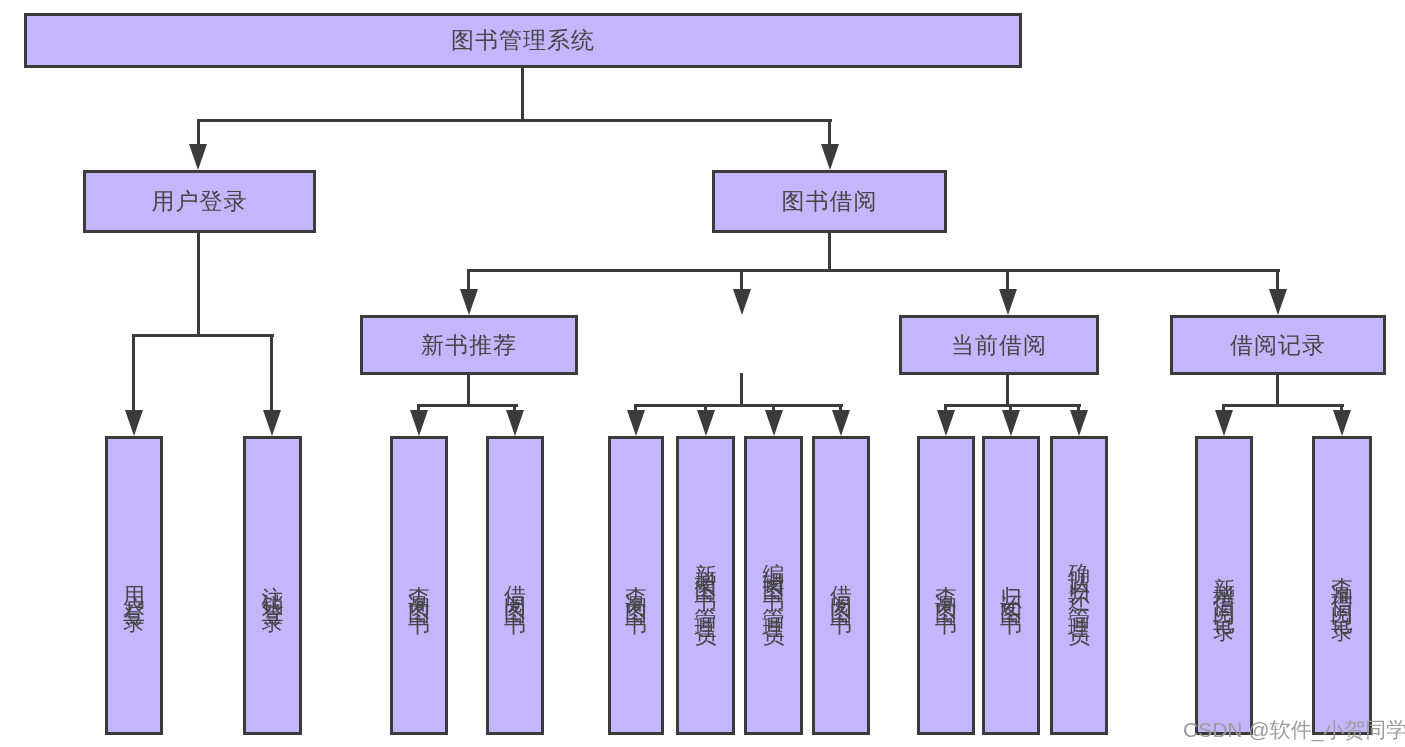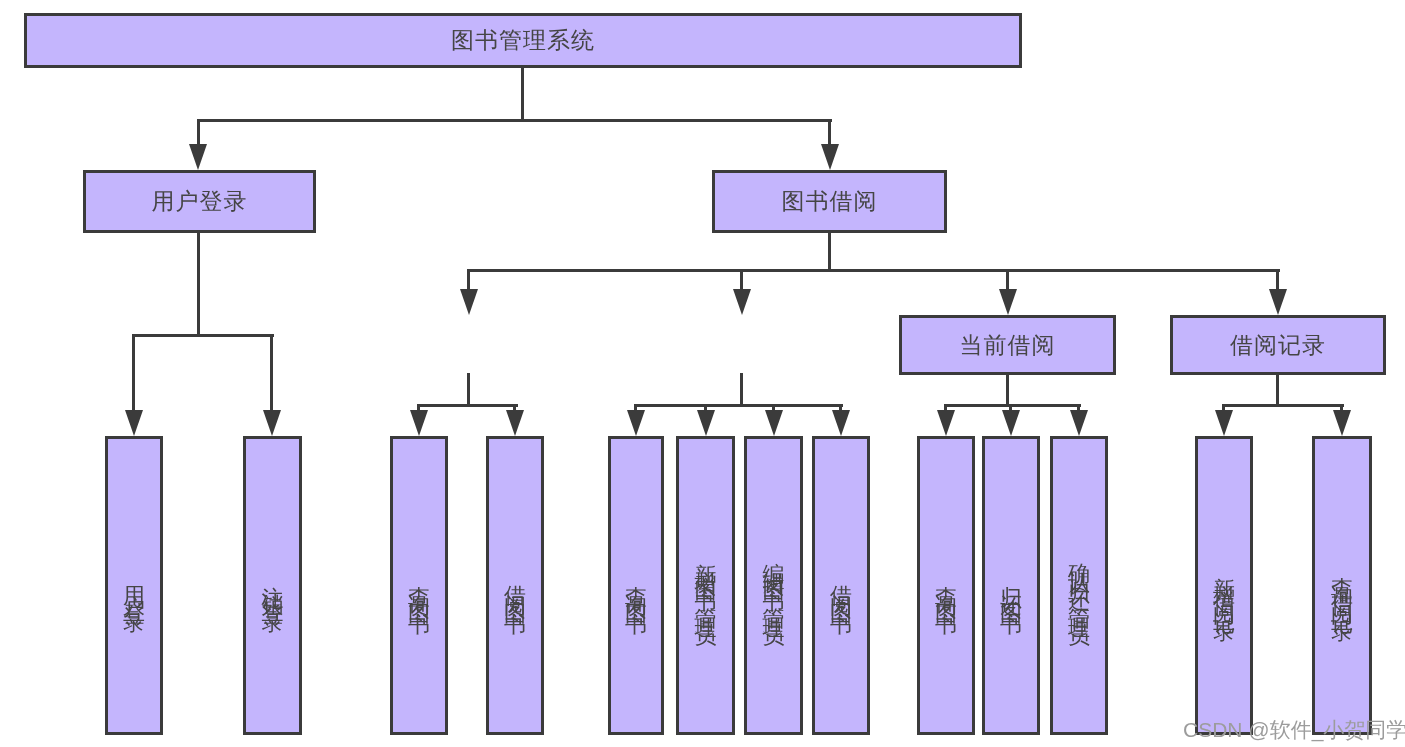--- a/index.html
+++ b/index.html
@@ -71,21 +71,24 @@
     <span>图书管理系统</span>
   </div>
 
   <div class="box hbox" style="left:83px;top:170px;width:233px;height:63px">
     <span>用户登录</span>
   </div>
   <div class="box hbox" style="left:712px;top:170px;width:235px;height:63px">
     <span>图书借阅</span>
   </div>
 
-  <div class="box hbox" style="left:899px;top:315px;width:217px;height:60px">
+  <div class="box hbox" style="left:360px;top:315px;width:218px;height:60px">
+    <span>新书推荐</span>
+  </div>
+  <div class="box hbox" style="left:899px;top:315px;width:200px;height:60px">
     <span>当前借阅</span>
   </div>
   <div class="box hbox" style="left:1170px;top:315px;width:216px;height:60px">
     <span>借阅记录</span>
   </div>
 
   <div class="box vbox" style="left:105px;top:436px;width:58px;height:299px">
     <span>用户登录</span>
   </div>
   <div class="box vbox" style="left:243px;top:436px;width:59px;height:299px">

